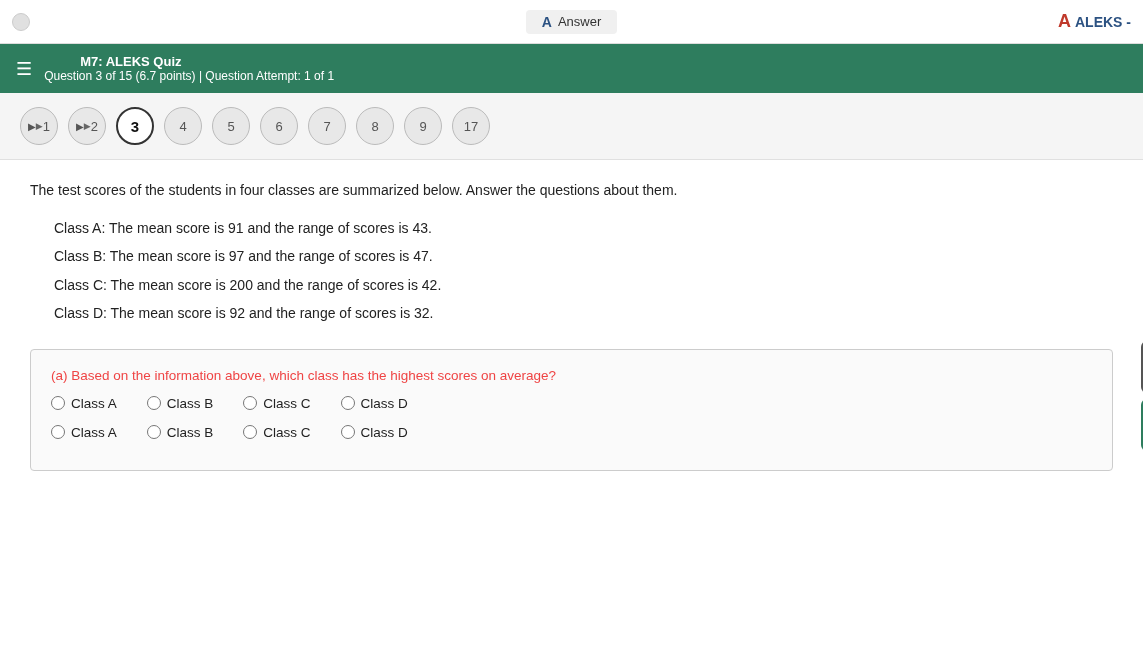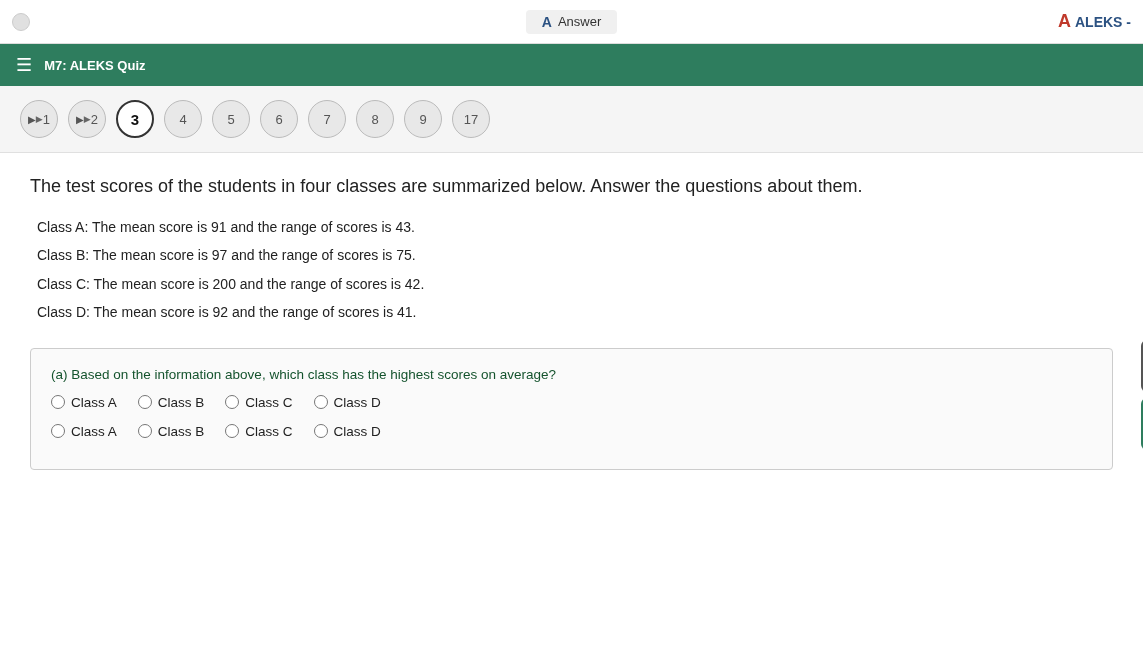--- a/index.html
+++ b/index.html
@@ -95,20 +95,21 @@
       color: white;
     }
 
     .quiz-header-text {
       font-size: 13px;
     }
 
     .quiz-title {
       font-weight: bold;
       font-size: 13px;
+      margin-left: 36px;
     }
 
     .quiz-subtitle {
       font-size: 12px;
     }
 
     
     .question-nav {
       background: #f5f5f5;
       padding: 14px 20px;
@@ -150,54 +151,54 @@
 
     
     .question-content {
       padding: 20px 30px;
       flex: 1;
       overflow-y: auto;
       background: white;
     }
 
     .intro-text {
-      font-size: 18px;
+      font-size: 14px;
       color: #222;
       margin-bottom: 16px;
       line-height: 1.5;
     }
 
     .class-info {
-      margin-left: 7px;
+      margin-left: 24px;
       margin-bottom: 6px;
       font-size: 14px;
       color: #222;
       line-height: 1.6;
     }
 
     
     .answer-box {
       border: 1px solid #ccc;
       border-radius: 4px;
       padding: 16px 20px;
       margin-top: 18px;
       background: #fafafa;
       position: relative;
     }
 
     .question-part {
       font-size: 13.5px;
-      color: #14532d;
+      color: #ef4444;
       margin-bottom: 10px;
       line-height: 1.5;
     }
 
     .radio-group {
       display: flex;
-      gap: 21px;
+      gap: 30px;
       align-items: flex-start;
       flex-wrap: wrap;
       margin-bottom: 14px;
     }
 
     .radio-option {
       display: flex;
       align-items: center;
       gap: 6px;
       font-size: 13.5px;
@@ -269,43 +270,44 @@
     <span>ALEKS -</span>
   </div>
 </div>
 
 <div class="main-content">
 
   <div class="quiz-header">
     <span class="menu-icon">☰</span>
     <div class="quiz-header-text">
       <div class="quiz-title">M7: ALEKS Quiz</div>
+      <div class="quiz-subtitle">Question 3 of 15 (6.7 points)  |  Question Attempt: 1 of 1</div>
     </div>
   </div>
 
   <div class="question-nav">
   <div class="nav-btn flagged"><span style="font-size:9px;color:#666;">▶</span>1</div>
       <div class="nav-btn flagged"><span style="font-size:9px;color:#666;">▶</span>2</div>
       <div class="nav-btn active">3</div>
       <div class="nav-btn">4</div>
       <div class="nav-btn">5</div>
       <div class="nav-btn">6</div>
       <div class="nav-btn">7</div>
       <div class="nav-btn">8</div>
       <div class="nav-btn">9</div>
       <div class="nav-btn">17</div>
     </div>
 
   <div class="question-content">
     <p class="intro-text">The test scores of the students in four classes are summarized below. Answer the questions about them.</p>
 
     <div class="class-info">Class A: The mean score is 91 and the range of scores is 43.</div>
-    <div class="class-info">Class B: The mean score is 97 and the range of scores is 75.</div>
+    <div class="class-info">Class B: The mean score is 97 and the range of scores is 47.</div>
     <div class="class-info">Class C: The mean score is 200 and the range of scores is 42.</div>
-    <div class="class-info">Class D: The mean score is 92 and the range of scores is 41.</div>
+    <div class="class-info">Class D: The mean score is 92 and the range of scores is 32.</div>
 
     <div class="content-wrapper">
       <div class="answer-box-wrapper">
         <div class="answer-box">
 
           <div class="question-part">(a) Based on the information above, which class has the highest scores on average?</div>
           <div class="radio-group">
             <label class="radio-option">
               <input type="radio" name="part_a" style="">
               <span>Class A</span>

